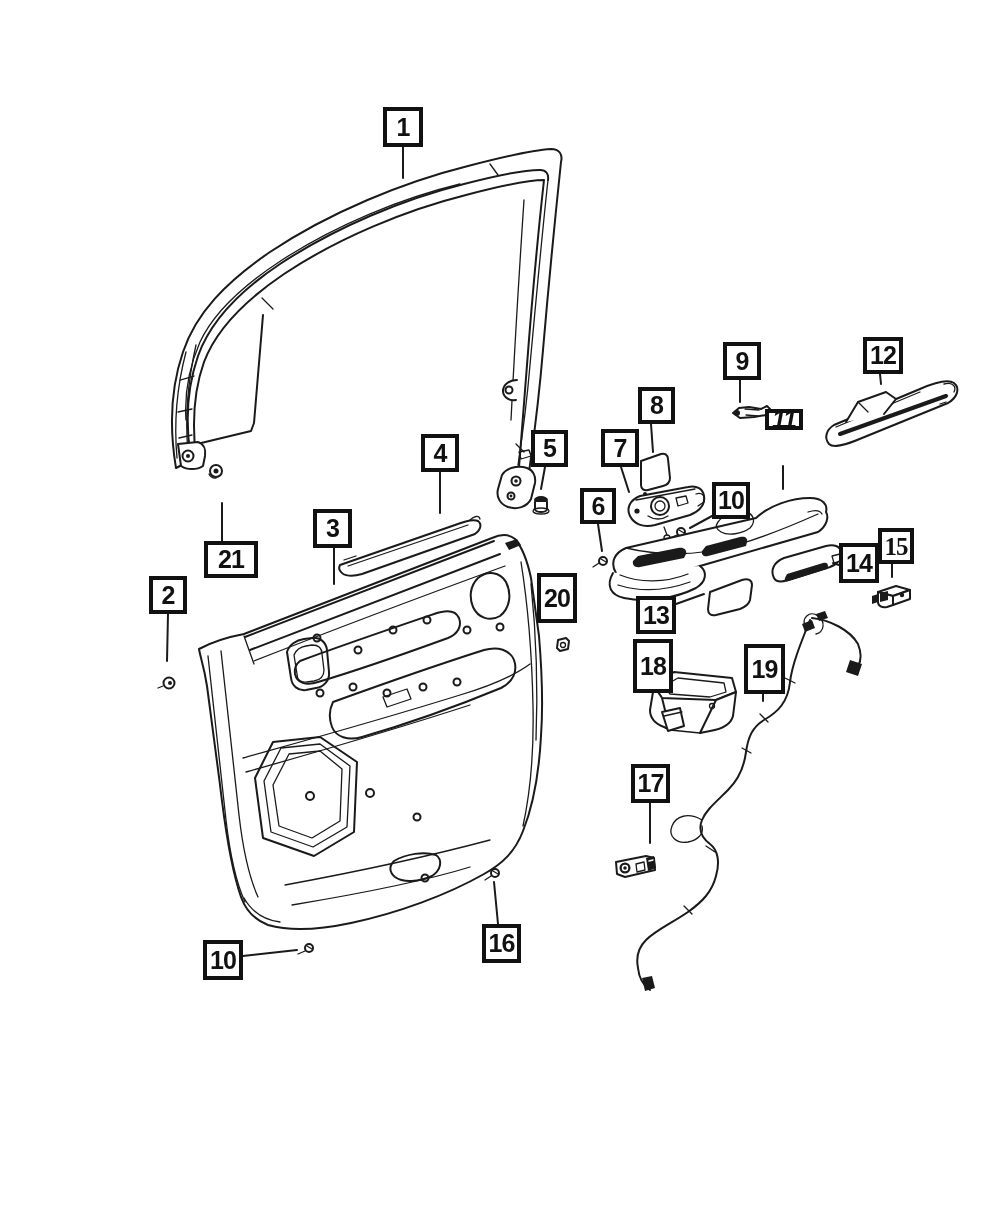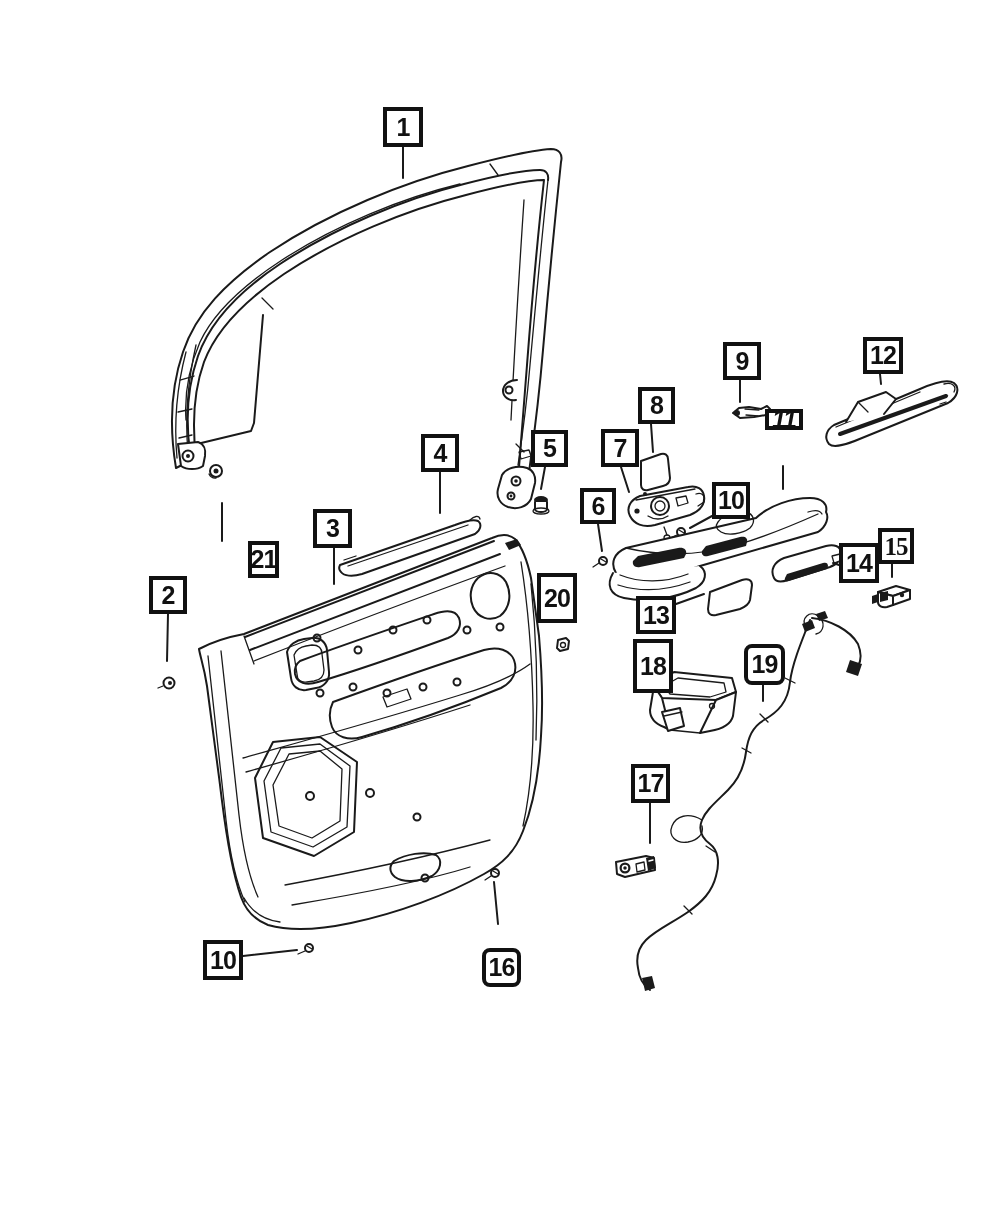--- a/index.html
+++ b/index.html
@@ -362,35 +362,35 @@
       </div>
       <div class="callout" style="left: 636px; top: 596px; width: 40px; height: 38px;">
         <span>13</span>
       </div>
       <div class="callout" style="left: 839px; top: 543px; width: 40px; height: 40px;">
         <span>14</span>
       </div>
       <div class="callout" style="left: 878px; top: 528px; width: 36px; height: 36px; font-family: Liberation Serif, serif;">
         <span>15</span>
       </div>
-      <div class="callout" style="left: 482px; top: 948px; width: 39px; height: 39px; border-radius: 8px;">
+      <div class="callout" style="left: 482px; top: 924px; width: 39px; height: 39px;">
         <span>16</span>
       </div>
       <div class="callout" style="left: 631px; top: 764px; width: 39px; height: 39px;">
         <span>17</span>
       </div>
       <div class="callout" style="left: 633px; top: 639px; width: 40px; height: 54px;">
         <span>18</span>
       </div>
-      <div class="callout" style="left: 744px; top: 644px; width: 41px; height: 41px; border-radius: 8px;">
+      <div class="callout" style="left: 744px; top: 644px; width: 41px; height: 50px;">
         <span>19</span>
       </div>
       <div class="callout" style="left: 537px; top: 573px; width: 40px; height: 50px;">
         <span>20</span>
       </div>
-      <div class="callout" style="left: 204px; top: 541px; width: 31px; height: 37px; margin-left: 44px;">
+      <div class="callout" style="left: 204px; top: 541px; width: 54px; height: 37px;">
         <span>21</span>
       </div>
       <div class="callout" style="left: 203px; top: 940px; width: 40px; height: 40px;">
         <span>10</span>
       </div>
     </div>
 </div>
 
 </body></html>

